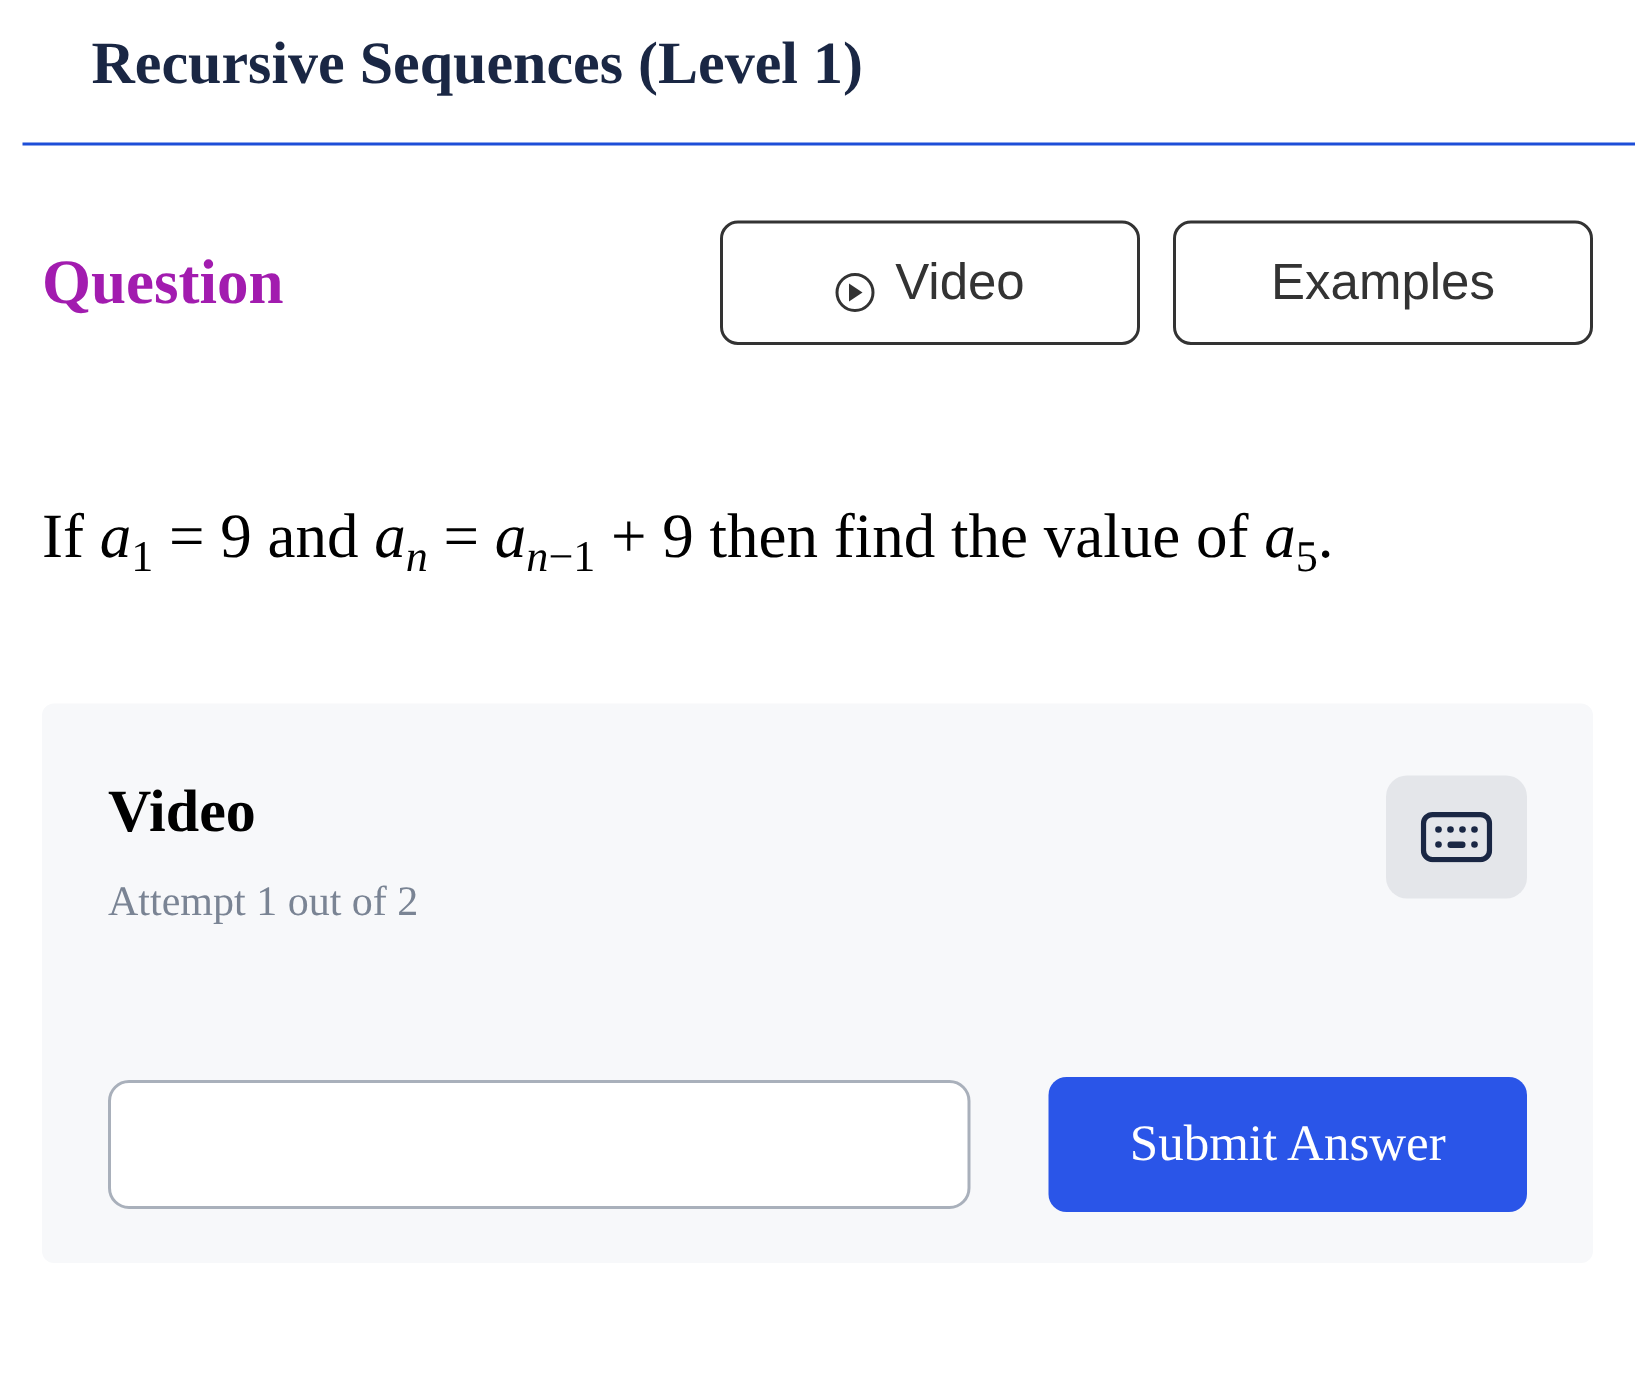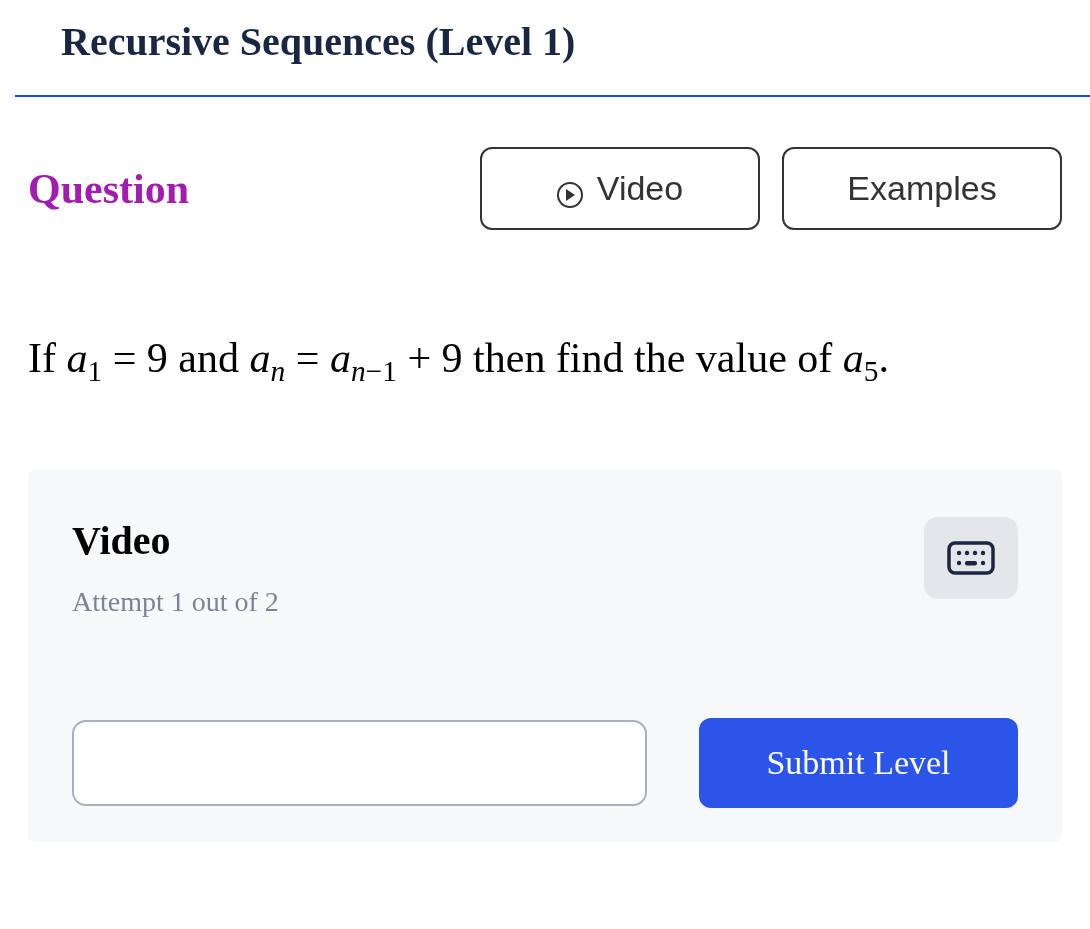--- a/index.html
+++ b/index.html
@@ -189,16 +189,16 @@
           <circle cx="36" cy="12" r="2.2" fill="#1a2744"></circle>
           <circle cx="12" cy="22" r="2.2" fill="#1a2744"></circle>
           <rect x="18" y="20" width="12" height="4.4" rx="2" fill="#1a2744"></rect>
           <circle cx="36" cy="22" r="2.2" fill="#1a2744"></circle>
         </svg>
       </button>
     </div>
 
     <div class="input-row">
       <input type="text" class="answer-input" value="" style="">
-      <button class="submit-btn">Submit Level</button>
+      <button class="submit-btn">Submit Answer</button>
     </div>
   </div>
 </div>
 
 </body></html>

